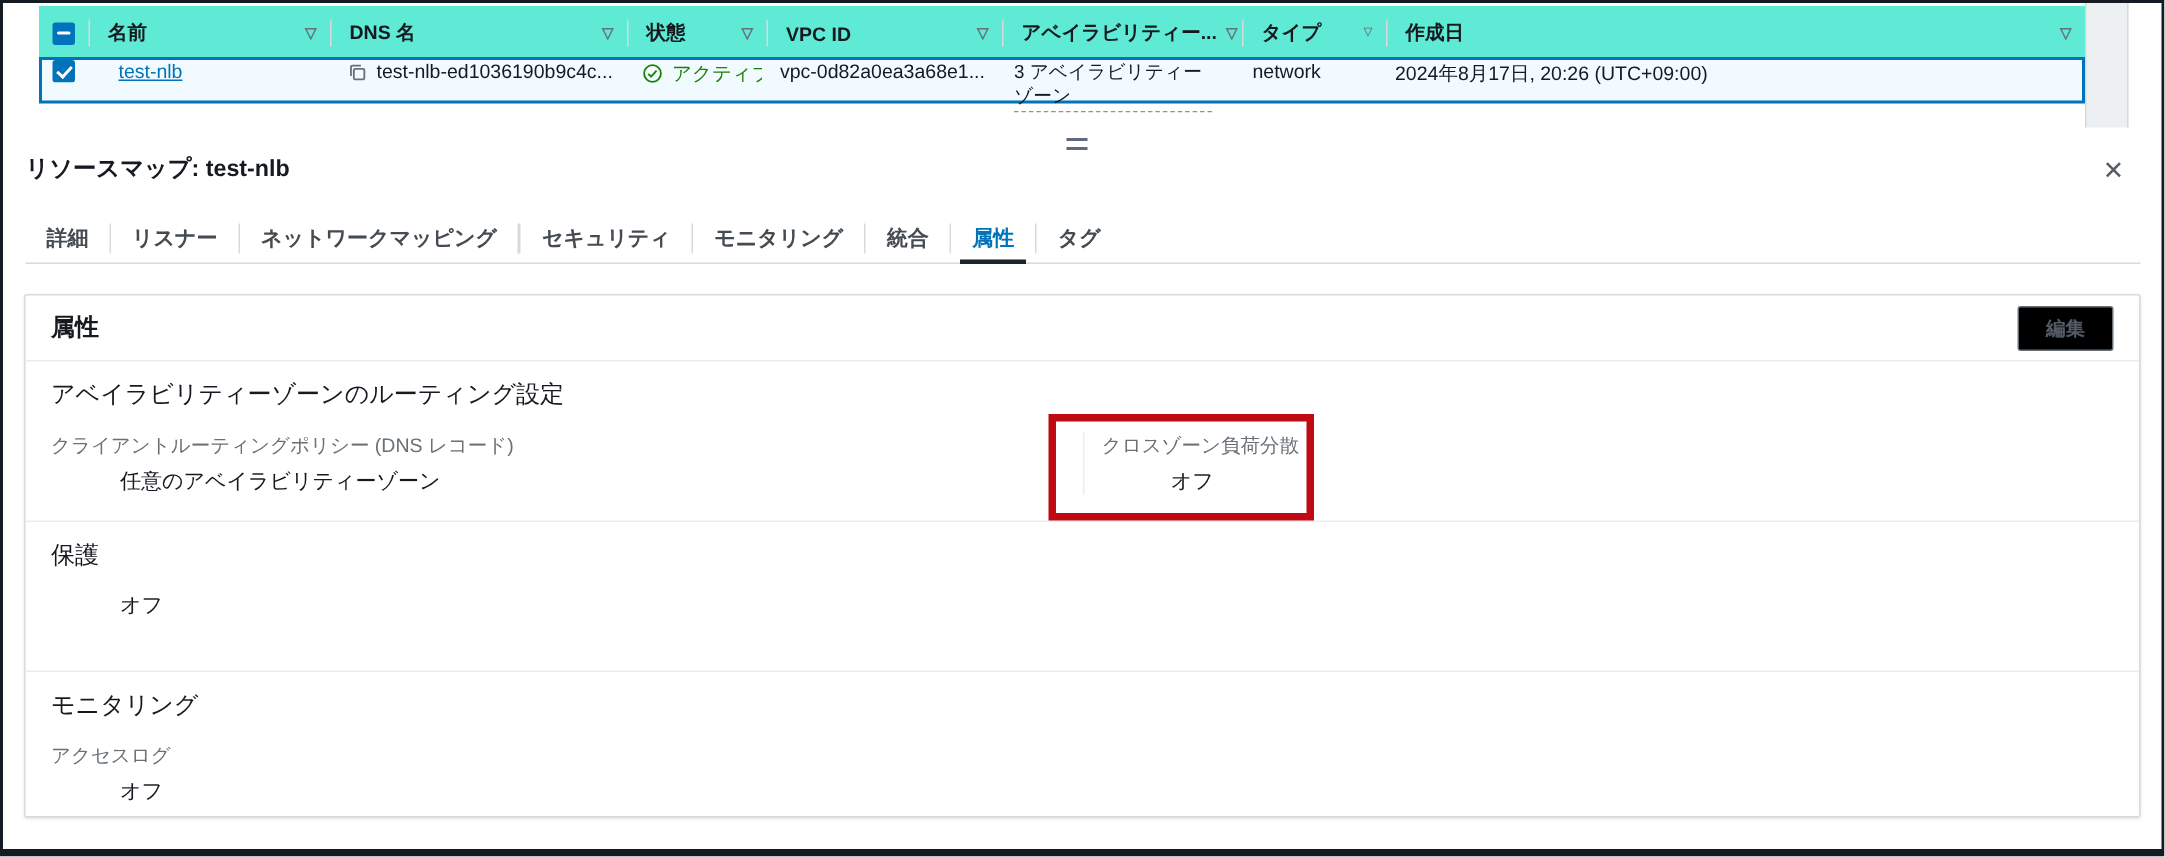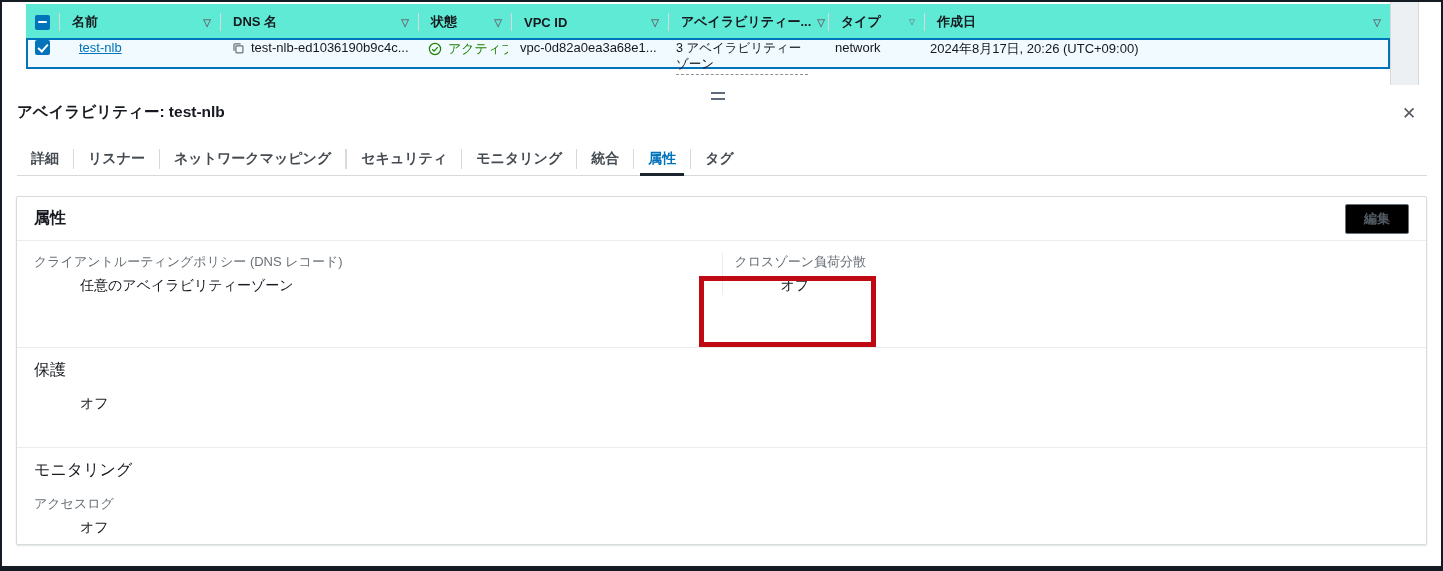--- a/index.html
+++ b/index.html
@@ -172,21 +172,21 @@
     </div>
     <div class="rcell r-created">
       <span>2024年8月17日, 20:26 (UTC+09:00)</span>
     </div>
   </div>
 
   <div class="scroll-strip"></div>
 
   <div class="split-handle"></div>
 
-  <div class="panel-title">アベイラビリティー: test-nlb</div>
+  <div class="panel-title">リソースマップ: test-nlb</div>
   <div class="close-btn">✕</div>
 
   <div class="tabs-bar">
     <div class="tab">詳細</div>
     <span class="tsep"></span>
     <div class="tab">リスナー</div>
     <span class="tsep"></span>
     <div class="tab">ネットワークマッピング</div>
     <span class="tsep"></span>
     <span class="tsep"></span>
@@ -201,20 +201,21 @@
     <div class="tab">タグ</div>
   </div>
 
   <div class="card">
     <div class="card-header">
       <span class="card-title">属性</span>
       <button class="edit-btn">編集</button>
     </div>
 
     <div class="section">
+      <div class="sec-heading">アベイラビリティーゾーンのルーティング設定</div>
       <div class="kv-grid">
         <div class="kv col1">
           <div class="lbl">クライアントルーティングポリシー (DNS レコード)</div>
           <div class="val">任意のアベイラビリティーゾーン</div>
         </div>
         <div class="kv col2">
           <div class="lbl">クロスゾーン負荷分散</div>
           <div class="val">オフ</div>
         </div>
       </div>

